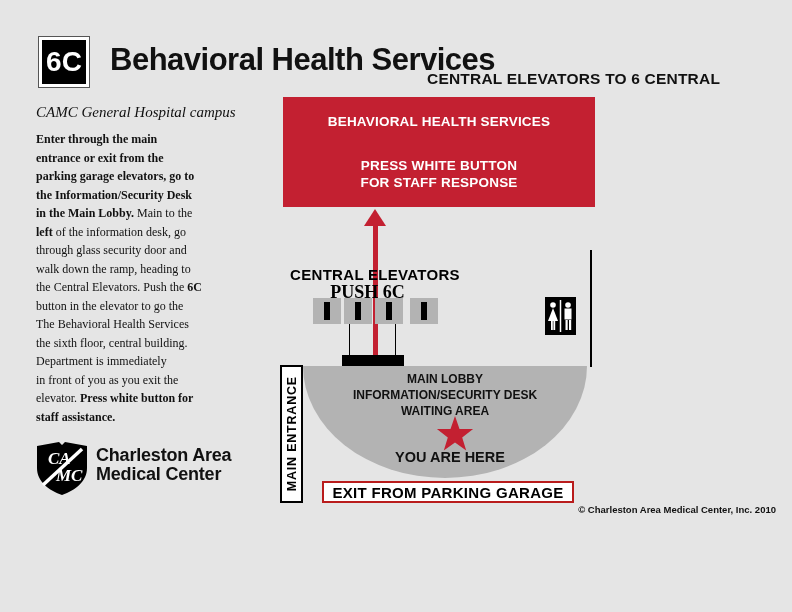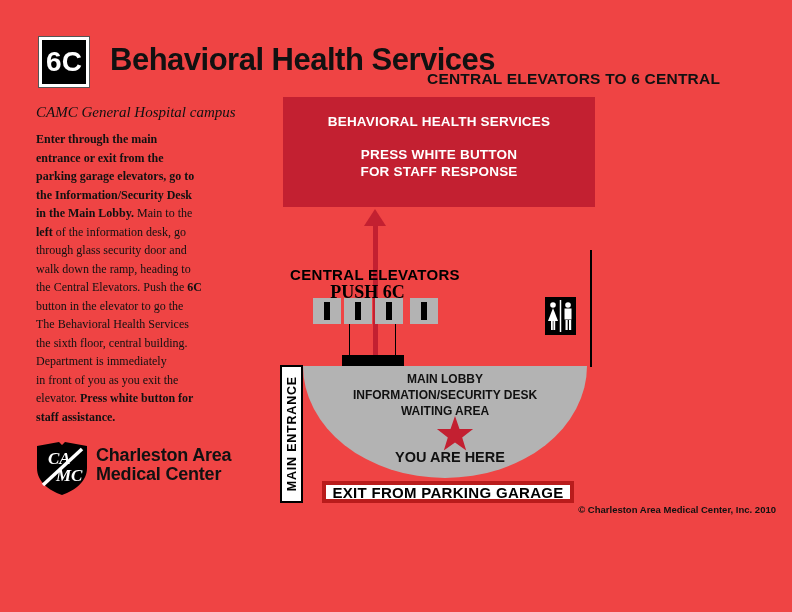--- a/index.html
+++ b/index.html
@@ -1,16 +1,16 @@
 <!DOCTYPE html>
 <html><head>
 <meta charset="utf-8">
 <style>
   html,body{margin:0;padding:0;background:#fff;}
-  #page{position:relative;width:792px;height:612px;background:#ef4444;overflow:hidden;
+  #page{position:relative;width:792px;height:612px;background:#e5e5e5;overflow:hidden;
         font-family:"Liberation Sans",sans-serif;}
 
   
   .logo6c{position:absolute;left:38px;top:36px;width:44px;height:44px;background:#fff;
           border:1px solid #555;padding:3px;}
   .logo6c .inner{width:100%;height:100%;background:#000;color:#fff;display:flex;
           align-items:center;justify-content:center;font-weight:bold;font-size:28px;
           font-family:"Liberation Sans",sans-serif;}
   .pagetitle{position:absolute;left:110px;top:42px;font-size:31px;font-weight:bold;
           letter-spacing:-0.5px;color:#111;}
@@ -29,21 +29,21 @@
   .camctext{position:absolute;left:96px;top:446px;font-size:18px;font-weight:bold;
           line-height:19px;color:#111;letter-spacing:-0.2px;}
   .copyright{position:absolute;left:576px;top:504px;width:200px;text-align:right;
           font-size:9.5px;font-weight:bold;color:#111;}
 
   
   .redbox{position:absolute;left:283px;top:97px;width:312px;height:110px;
           background:var(--red);color:#fff;text-align:center;font-weight:bold;
           font-size:13.5px;letter-spacing:0.2px;}
   .redbox .l1{margin-top:17px;}
-  .redbox .l2{margin-top:18px;}
+  .redbox .l2{margin-top:29px;}
   .redbox .l3{margin-top:2px;}
 
   .arrowhead{position:absolute;left:364px;top:209px;width:0;height:0;
           border-left:11px solid transparent;border-right:11px solid transparent;
           border-bottom:17px solid var(--red);}
   .redline-v{position:absolute;left:373px;top:223px;width:5px;height:222px;background:var(--red);}
   .redline-h{position:absolute;left:373px;top:440px;width:72px;height:5px;background:var(--red);}
 
   .lbl-central{position:absolute;left:275px;top:266px;width:200px;text-align:center;
           font-size:15px;font-weight:bold;letter-spacing:0.3px;}
@@ -70,21 +70,21 @@
   .youarehere{position:absolute;left:350px;top:449px;width:200px;text-align:center;
           font-size:14.5px;font-weight:bold;color:#111;}
 
   .entrance{position:absolute;left:280px;top:365px;width:23px;height:138px;background:#fff;
           border:2px solid #000;box-sizing:border-box;display:flex;align-items:center;
           justify-content:center;}
   .entrance span{writing-mode:vertical-rl;transform:rotate(180deg);font-size:12.5px;
           font-weight:bold;letter-spacing:0.8px;white-space:nowrap;}
 
   .exitbox{position:absolute;left:322px;top:481px;width:252px;height:22px;background:#fff;
-          border:4px solid #b91c1c;box-sizing:border-box;display:flex;align-items:center;
+          border:2px solid #b91c1c;box-sizing:border-box;display:flex;align-items:center;
           justify-content:center;font-size:15px;font-weight:bold;letter-spacing:0.3px;}
 </style>
 </head>
 <body>
 
 <div id="page" style="--red: #c32031; --gray: #b3b3b3;">
 
   <div class="logo6c">
     <div class="inner">6C</div>
   </div>

